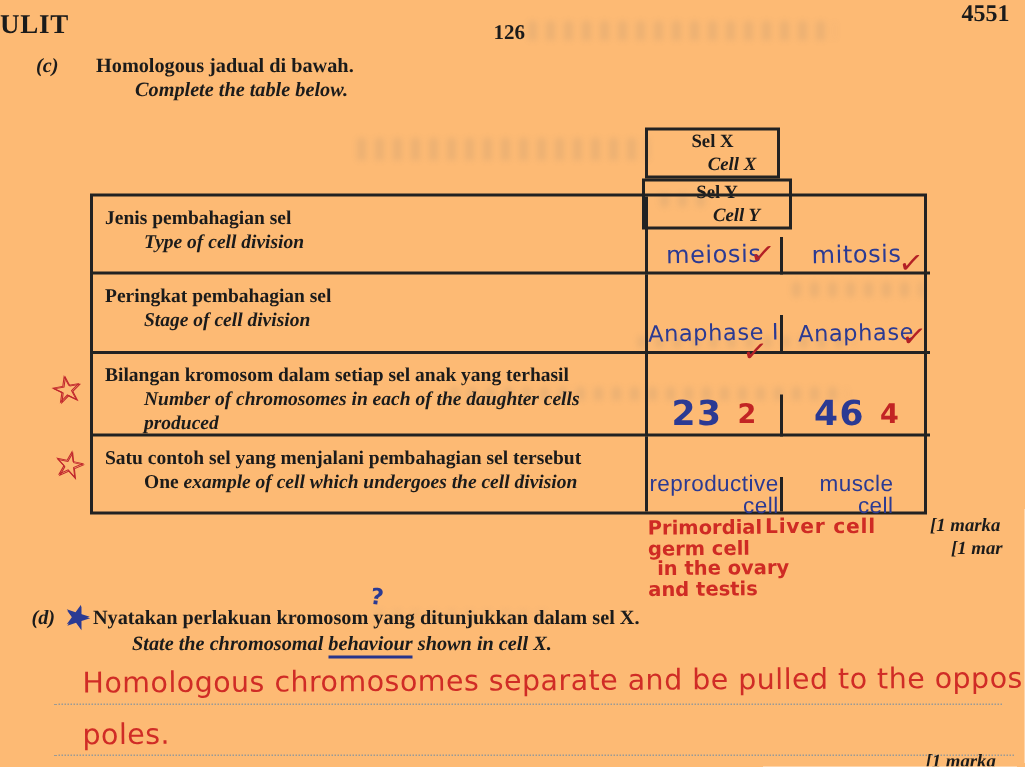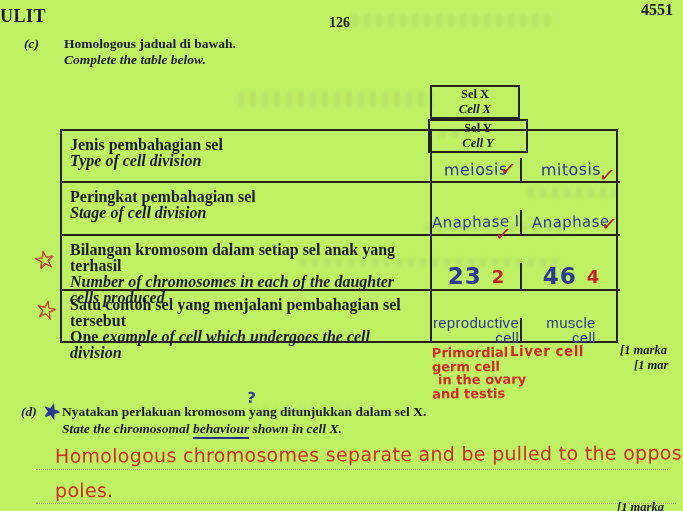--- a/index.html
+++ b/index.html
@@ -1,40 +1,40 @@
 <!DOCTYPE html>
 <html><head>
 <meta charset="utf-8">
 <style>
   html,body{margin:0;padding:0;}
   .page{position:relative;width:683px;height:511px;overflow:hidden;
-        background:#bef264;font-family:"Liberation Serif",serif;color:#1b1b1b;}
+        background:#fdba74;font-family:"Liberation Serif",serif;color:#1b1b1b;}
   
   .smudge{position:absolute;filter:blur(2px);opacity:.22;pointer-events:none;
           background:repeating-linear-gradient(90deg,rgba(110,110,110,.55) 0 6px,transparent 6px 12px);}
   
   .hdr-left{position:absolute;left:0;top:6px;font-weight:bold;font-size:18px;letter-spacing:.5px;}
   .hdr-page{position:absolute;left:329px;top:15px;font-weight:bold;font-size:14px;}
   .hdr-right{position:absolute;left:641px;top:1px;font-weight:bold;font-size:16px;}
   
   .qc-label{position:absolute;left:24px;top:36px;font-weight:bold;font-style:italic;font-size:13.5px;}
   .qc-text{position:absolute;left:64px;top:36px;font-size:13.5px;font-weight:bold;line-height:16px;}
-  .it{font-style:italic;}
+  .it{font-style:italic;margin-left:26px;}
   
   .tblwrap{position:absolute;left:60px;top:85px;width:558px;height:254px;}
   .thead{position:absolute;left:370px;top:0;width:188px;height:44px;display:flex;flex-direction:column;}
   .th{box-sizing:border-box;border:2px solid #222;width:90px;display:flex;flex-direction:column;
       align-items:center;justify-content:center;font-size:12.5px;font-weight:bold;line-height:15px;background:transparent;}
   .th+.th{margin-left:-2px;width:100px;}
   .tbody{position:absolute;left:0;top:44px;width:558px;box-sizing:border-box;border:2px solid #222;
          display:grid;grid-template-columns:370px 90px 98px;grid-template-rows:52px 53px 55px 50px;}
   .cell{box-sizing:border-box;position:relative;}
   .br{border-right:2px solid #222;}
   .bb{border-bottom:2px solid #222;}
-  .lbl{padding:6px 6px 4px 8px;font-size:16px;font-weight:bold;line-height:16px;}
+  .lbl{padding:6px 6px 4px 8px;font-size:13px;font-weight:bold;line-height:16px;}
   .ans{display:flex;align-items:center;justify-content:center;margin-top:27px;}
   
   .hw{font-family:"DejaVu Sans",sans-serif;color:#2b3a93;font-size:16px;letter-spacing:.4px;transform:rotate(-1deg);}
   .hw2{font-family:Liberation Sans, sans-serif;color:#2b3a93;font-size:15px;line-height:15px;text-align:right;letter-spacing:.3px;}
   .num{font-family:"DejaVu Sans",sans-serif;color:#2b3a93;font-size:23px;font-weight:bold;letter-spacing:1px;}
   .rednum{font-family:"DejaVu Sans",sans-serif;color:#c22424;font-size:18px;font-weight:bold;margin-left:10px;}
   .check{position:absolute;color:#b32025;font-family:"DejaVu Sans",sans-serif;
          font-size:20px;font-weight:bold;transform:rotate(6deg);}
   .chk-a{right:3px;bottom:0px;}
   .chk-b{right:4px;bottom:-6px;}

